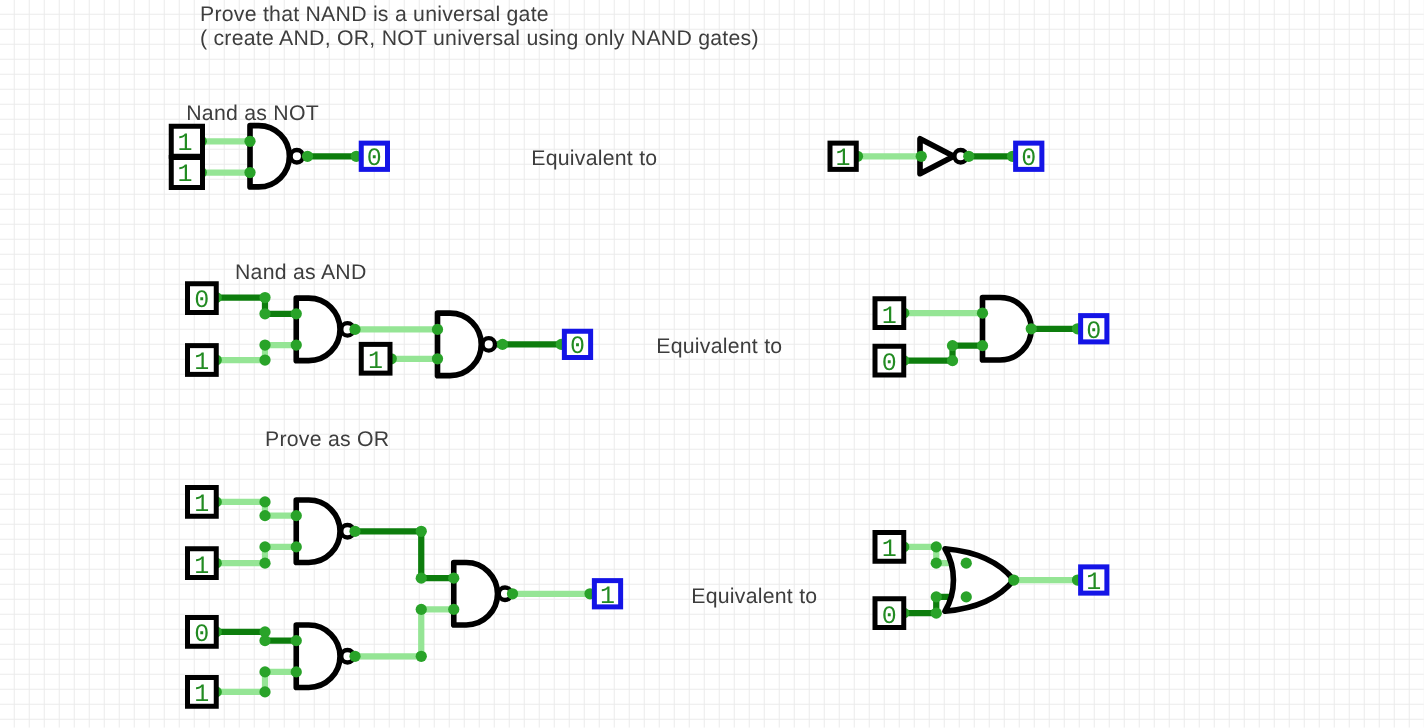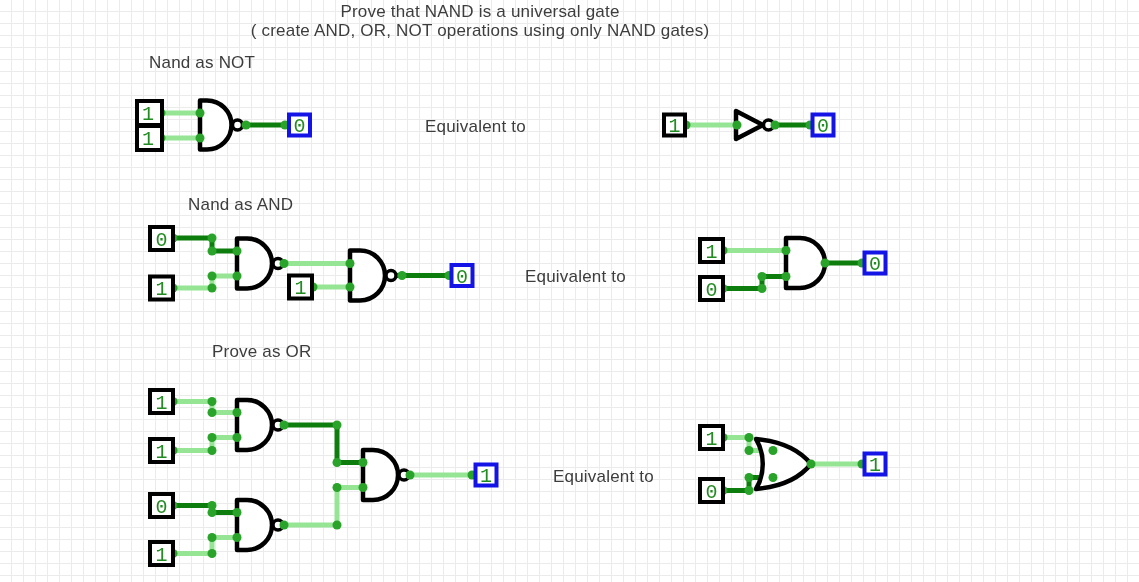--- a/index.html
+++ b/index.html
@@ -11,21 +11,21 @@
     position:relative;width:1139px;height:582px;
     background-color:var(--background,#fff);
     background-image:
       linear-gradient(to right, var(--grid-line,#ebebeb) 1px, transparent 1px),
       linear-gradient(to bottom, var(--grid-line,#ebebeb) 1px, transparent 1px);
     background-size:12px 12px;
     background-position:-1px -1px;
   }
   .title{
     position:absolute;left:160px;top:3px;width:640px;
-    text-align:center;font-size:17px;line-height:18.5px;
+    text-align:left;font-size:17px;line-height:18.5px;
     color:var(--label-text,#3d3d3d);letter-spacing:.2px;
   }
   .label{
     position:absolute;font-size:17px;color:var(--label-text,#3d3d3d);
     letter-spacing:.2px;white-space:nowrap;
   }
   svg.circuit{position:absolute;left:0;top:0;}
   .wire{fill:none;stroke-width:5;stroke-linecap:butt;stroke-linejoin:miter;}
   .wh{stroke:var(--wire-high,#95e595);}
   .wl{stroke:var(--wire-low,#0d7d0d);}
@@ -39,25 +39,25 @@
     font-size:20px;fill:var(--value-text,#228b22);text-anchor:middle;
   }
 </style>
 </head>
 <body>
 
 <div class="canvas">
 
   <div class="title">
     <div>Prove that NAND is a universal gate</div>
-    <div>( create AND, OR, NOT operations using only NAND gates)</div>
+    <div>( create AND, OR, NOT universal using only NAND gates)</div>
   </div>
 
-  <div class="label" style="left:149px;top:53px">Nand as NOT</div>
-  <div class="label" style="left:188px;top:195px">Nand as AND</div>
+  <div class="label" style="left:149px;top:81px">Nand as NOT</div>
+  <div class="label" style="left:188px;top:208px">Nand as AND</div>
   <div class="label" style="left:212px;top:342px">Prove as OR</div>
 
   <div class="label" style="left:425px;top:117px">Equivalent to</div>
   <div class="label" style="left:525px;top:267px">Equivalent to</div>
   <div class="label" style="left:553px;top:467px">Equivalent to</div>
 
   <svg class="circuit" width="1139" height="582" viewBox="0 0 1139 582">
 
     <g>
       <polyline class="wire wh" points="161,113 200,113"></polyline>

